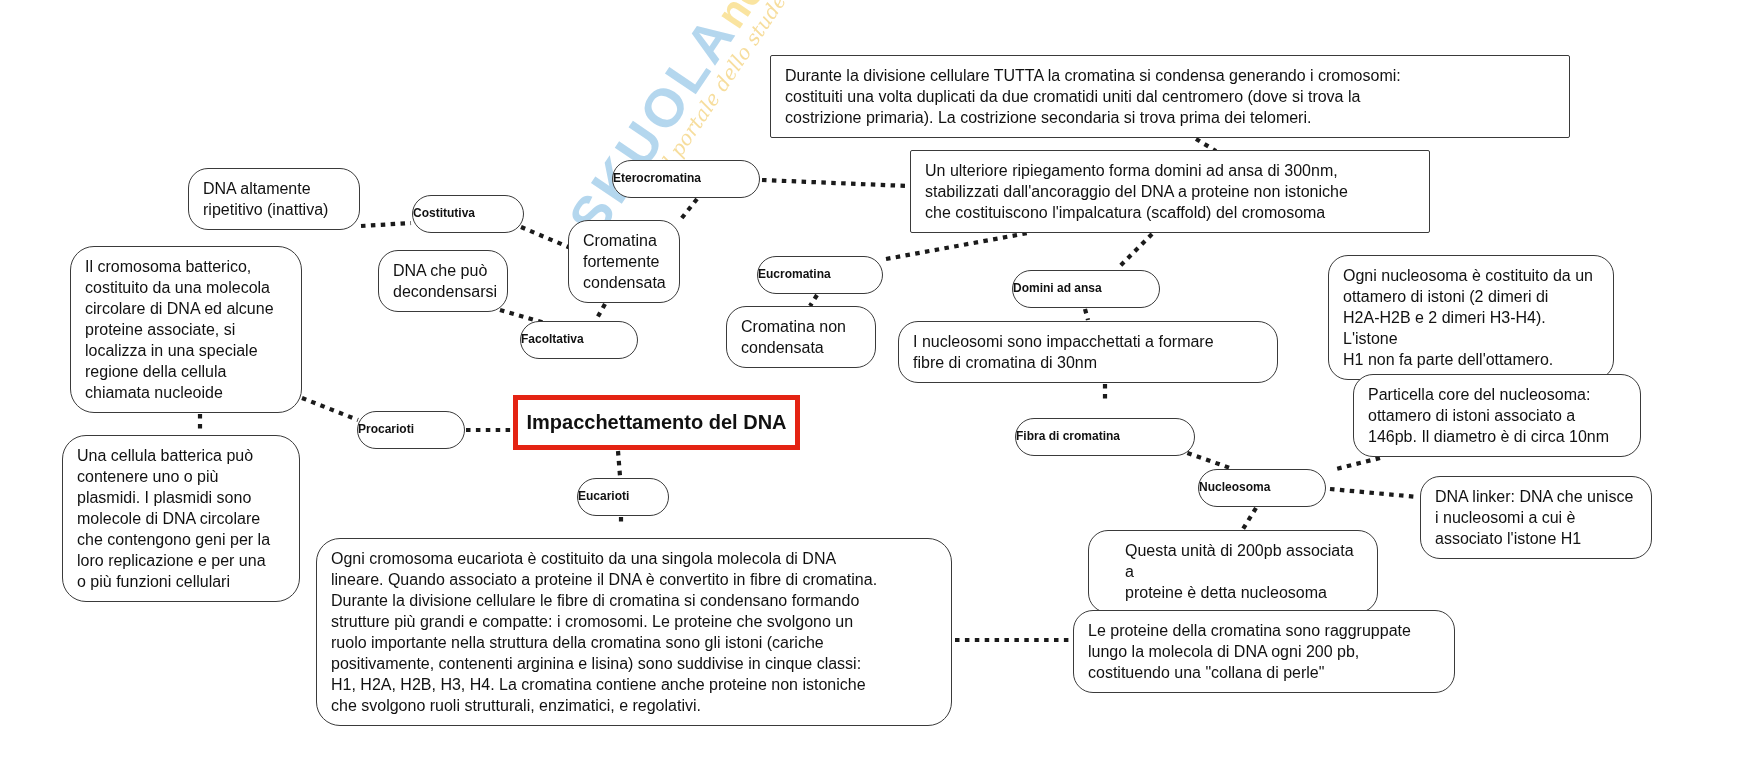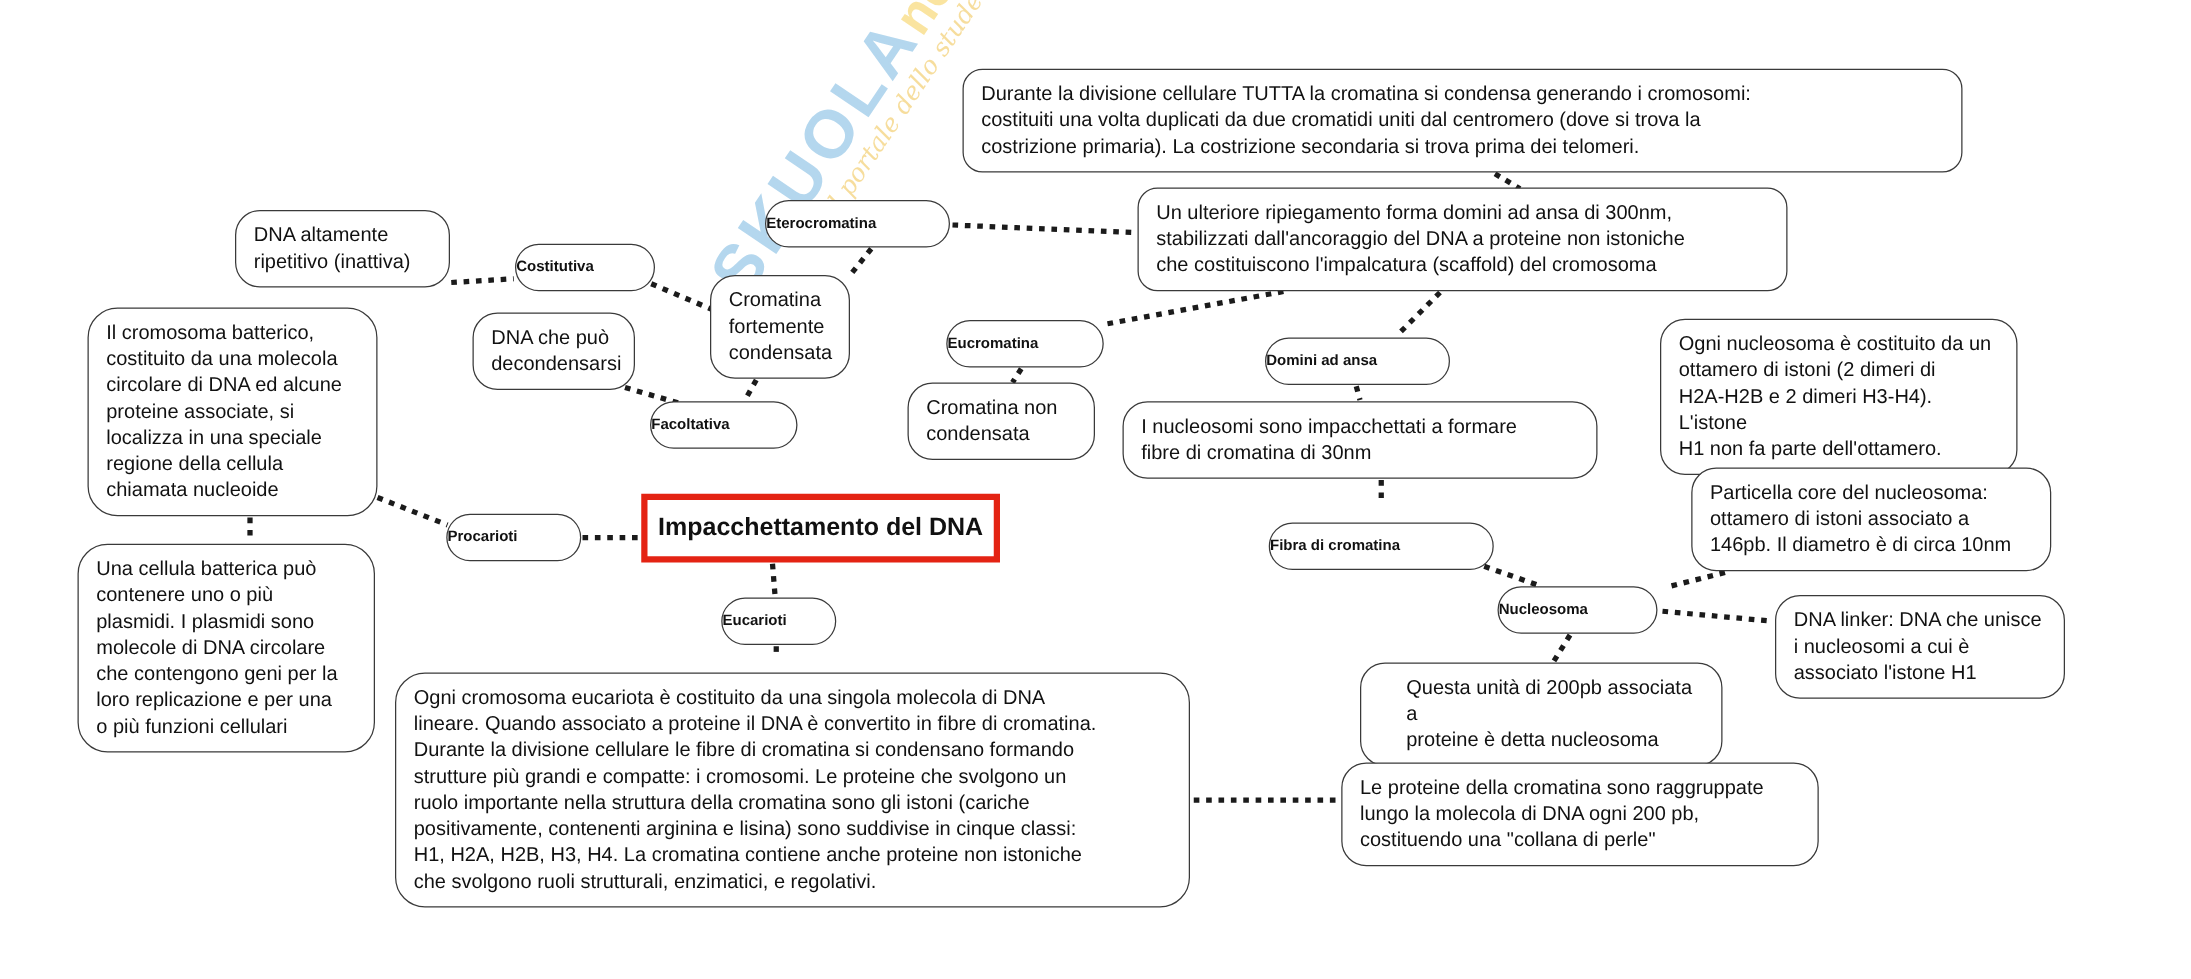--- a/index.html
+++ b/index.html
@@ -3,21 +3,21 @@
 <meta charset="utf-8">
 <style>
   html,body{margin:0;padding:0;background:#ffffff;}
   #canvas{position:relative;width:1753px;height:783px;overflow:hidden;
           font-family:"Liberation Sans",sans-serif;color:#111;background:#fff;}
   .wires{position:absolute;left:0;top:0;}
   .wire{stroke:#1b1b1b;stroke-width:4.2;stroke-dasharray:4.5 5.4;fill:none;}
   .node{position:absolute;background:#fff;border:1.5px solid #3a3a3a;border-radius:20px;
         padding:9px 14px;font-size:16px;line-height:21px;white-space:pre-line;
         box-sizing:border-box;}
-  .wide{border-radius:16px;}
+  .wide{border-radius:2px;}
   .pill{position:absolute;background:#fff;border:1.5px solid #3a3a3a;border-radius:20px;
         height:38px;line-height:35px;font-weight:bold;font-size:12px;
         white-space:nowrap;box-sizing:border-box;}
   .center-title{position:absolute;background:#fff;border:5px solid #e42313;font-weight:bold;
         font-size:20px;text-align:center;padding:11px 4px;box-sizing:border-box;
         white-space:nowrap;}
   .watermark{position:absolute;left:556px;top:212px;transform:rotate(-56deg);
         transform-origin:0 0;opacity:.55;pointer-events:none;}
   .wm-brand{font-size:54px;font-weight:bold;letter-spacing:4px;color:rgba(73,158,213,.75);
         text-shadow:0 0 2px rgba(255,255,255,.9);}

